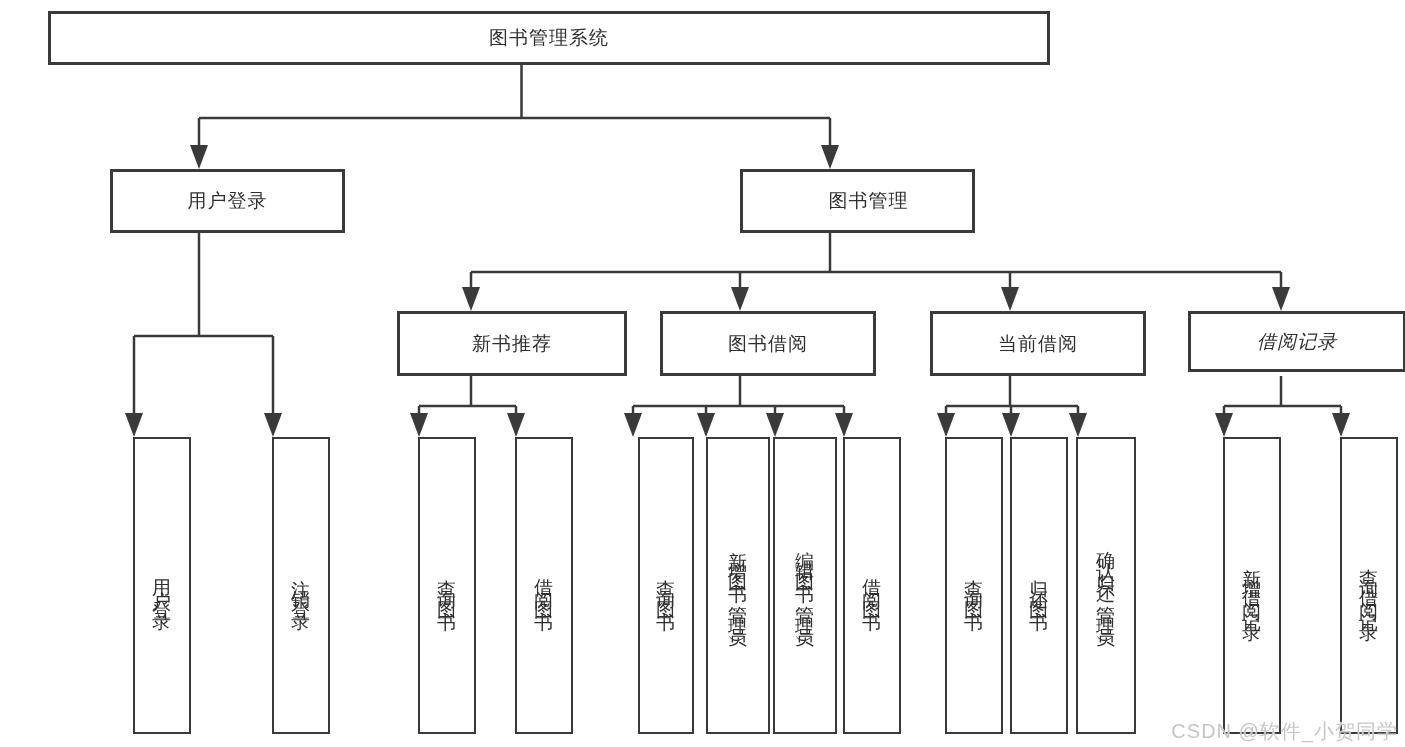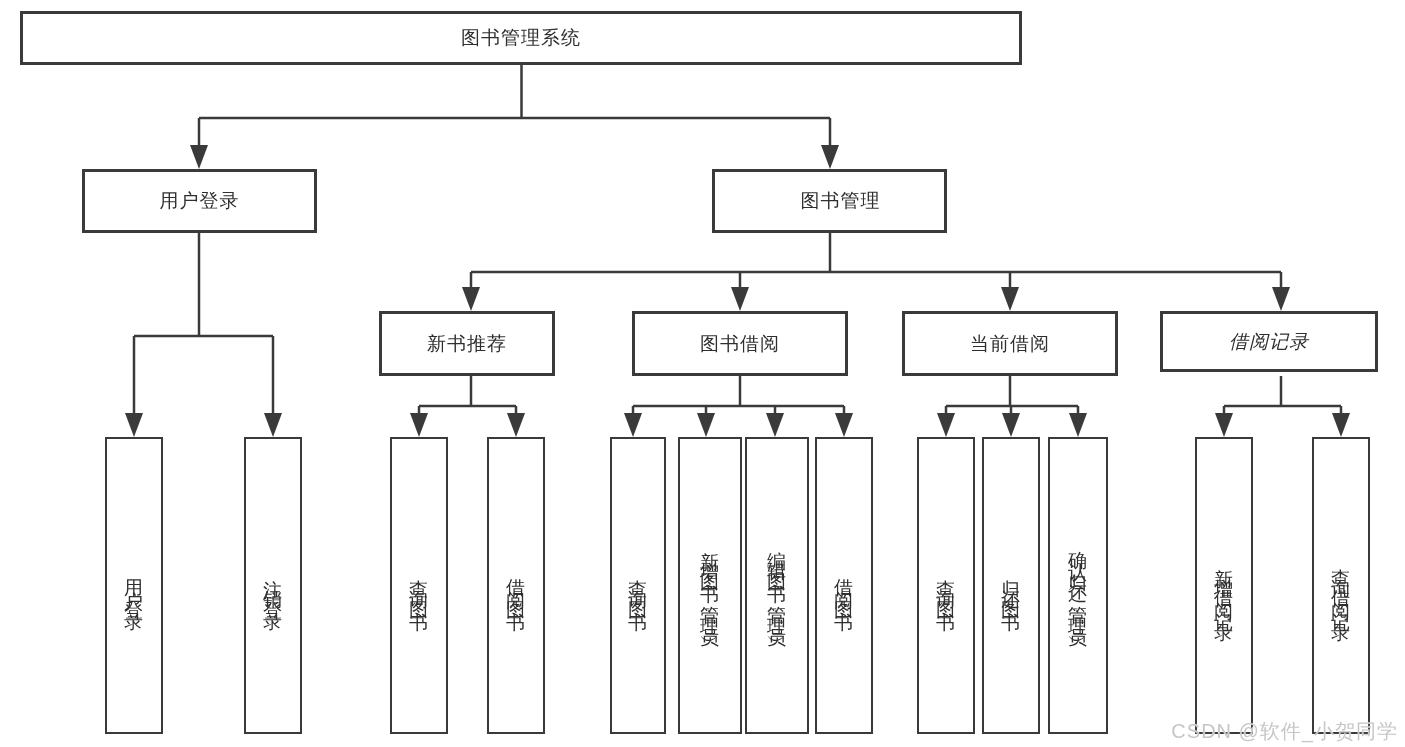--- a/index.html
+++ b/index.html
@@ -29,38 +29,39 @@
     box-sizing: border-box;
     background: #ffffff;
     border: 3px solid #3a3a3a;
     display: flex;
     align-items: center;
     justify-content: center;
     font-size: 19px;
     letter-spacing: 1px;
     color: #2f2f2f;
     z-index: 2;
+    margin-left: 28px;
   }
   .leaf {
     border-width: 2.5px;
   }
   .leaf .vtext {
     writing-mode: vertical-rl;
     text-orientation: mixed;
     letter-spacing: 11px;
     line-height: 1;
     white-space: nowrap;
   }
   
   .n-root  { left: 20px;  top: 11px;  width: 1002px; height: 54px; }
   
   .n-l2a   { left: 82px;  top: 169px; width: 235px;  height: 64px; }
   .n-l2b   { left: 712px; top: 169px; width: 235px;  height: 64px; padding-left: 22px; }
   
-  .n-l3a   { left: 379px;  top: 311px; width: 176px; height: 65px; }
+  .n-l3a   { left: 369px;  top: 311px; width: 230px; height: 65px; }
   .n-l3b   { left: 632px;  top: 311px; width: 216px; height: 65px; }
   .n-l3c   { left: 902px;  top: 311px; width: 216px; height: 65px; }
   .n-l3d   { left: 1160px; top: 311px; width: 218px; height: 61px; font-style: italic; }
   
   .leaf { top: 437px; height: 297px; width: 58px; }
   .lf0  { left: 105px; }
   .lf1  { left: 244px; }
   .lf2  { left: 390px; }
   .lf3  { left: 487px; }
   .lf4  { left: 610px;  width: 56px; }

